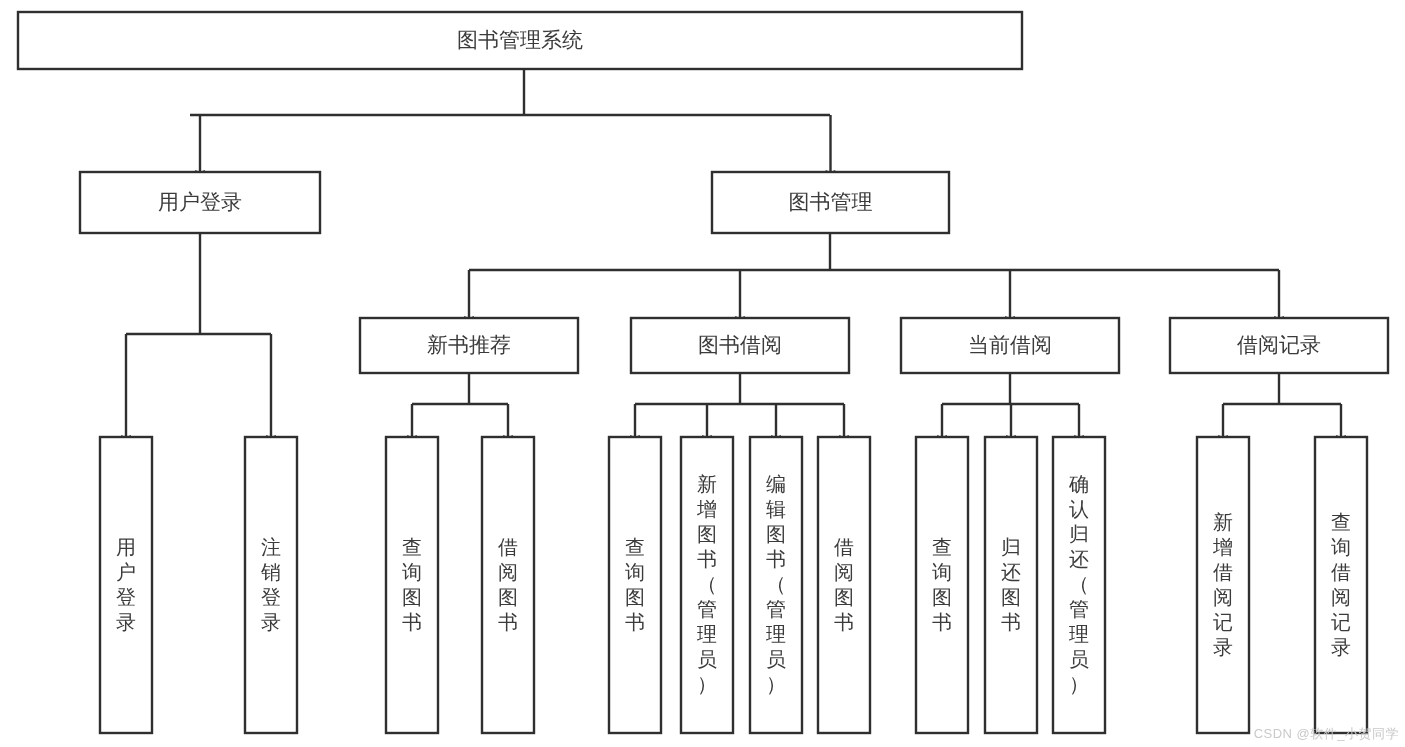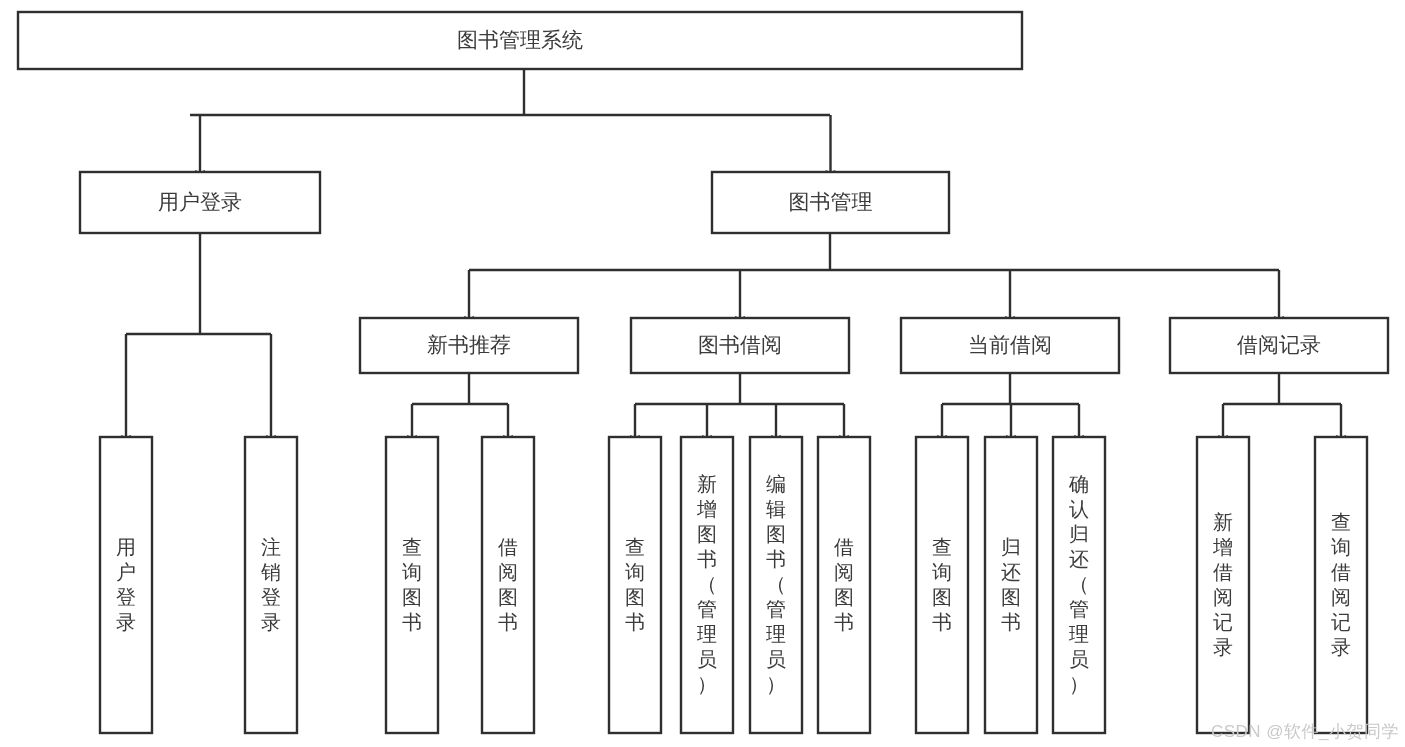--- a/index.html
+++ b/index.html
@@ -17,21 +17,21 @@
     fill:#3b3b3b;
     font-family:"Liberation Sans","DejaVu Sans",sans-serif;
     text-anchor:middle;
     dominant-baseline:middle;
   }
   .label-h{font-size:21px;}
   .label-v{font-size:20px;}
   .watermark{
     position:absolute;
     right:6px;bottom:4px;
-    font-size:17px;
+    font-size:13px;
     color:#c9c9c9;
     font-family:"Liberation Sans","DejaVu Sans",sans-serif;
     white-space:nowrap;
     letter-spacing:0.5px;
   }
 </style>
 </head>
 <body>
 
 <div id="diagram-root">

